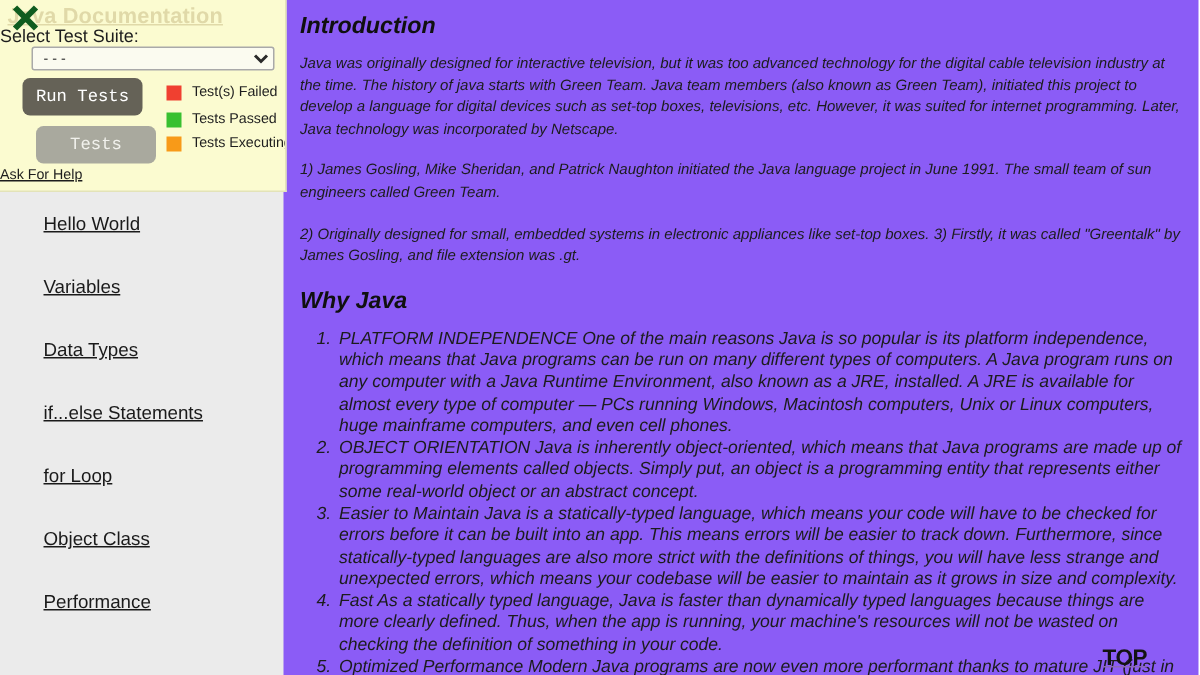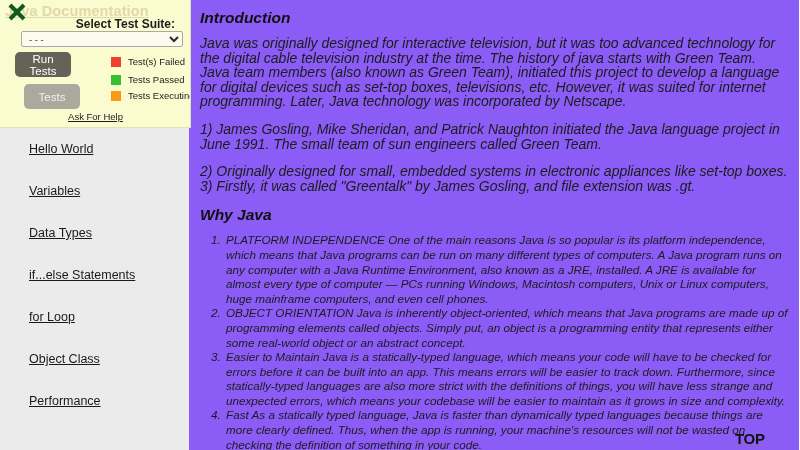--- a/index.html
+++ b/index.html
@@ -45,21 +45,21 @@
     font-style: italic;
   }
   #content h2 {
     font-size: 15.5px;
     font-weight: bold;
     color: #101010;
     margin: 5px 0 10px 0;
     line-height: 17px;
   }
   #content p {
-    font-size: 14px;
+    font-size: 10px;
     color: #1c1c1c;
     line-height: 14.6px;
     margin: 0 0 13px 0;
     text-align: left;
   }
   #content ol {
     margin: 0;
     padding-left: 24px;
     font-size: 11.7px;
     color: #1c1c1c;
@@ -105,44 +105,44 @@
   }
   #close-icon {
     position: absolute;
     left: 6px; top: 1px;
     width: 22px; height: 22px;
   }
   #panel-heading {
     position: absolute;
     left: 0; top: 17px;
     width: 175px;
-    text-align: right;
+    text-align: left;
     font-size: 12px;
-    font-weight: bold;
+    font-weight: normal;
     color: #1d1d1d;
   }
   #suite-select {
     position: absolute;
     left: 21px; top: 31px;
     width: 162px; height: 16px;
     font-size: 9.5px;
     font-family: "Liberation Sans", sans-serif;
     color: #2a2a2a;
     background: #fbfbf0;
     border: 1px solid #a9a9a9;
     border-radius: 2px;
     padding: 0 3px;
   }
   .run-btn {
     position: absolute;
     border: none;
     border-radius: 5px;
-    width: 56px; height: 25px;
+    width: 80px; height: 25px;
     font-size: 11.5px;
-    font-family: Liberation Sans, sans-serif;
+    font-family: Liberation Mono, monospace;
     color: #ffffff;
     cursor: pointer;
   }
   #run-tests-button {
     left: 15px; top: 52px;
     background: #656257;
   }
   #tests-button {
     left: 24px; top: 84px;
     background: #a9a99e;
@@ -161,21 +161,21 @@
   }
   .legend-label {
     font-size: 9.5px;
     color: #1d1d1d;
     white-space: nowrap;
   }
   #help-link {
     position: absolute;
     left: 0; top: 111px;
     width: 191px;
-    text-align: center;
+    text-align: left;
     font-size: 9.5px;
     color: #1d1d1d;
   }
 </style>
 </head>
 <body>
 
 <div id="app">
 
   <div id="sidebar">

